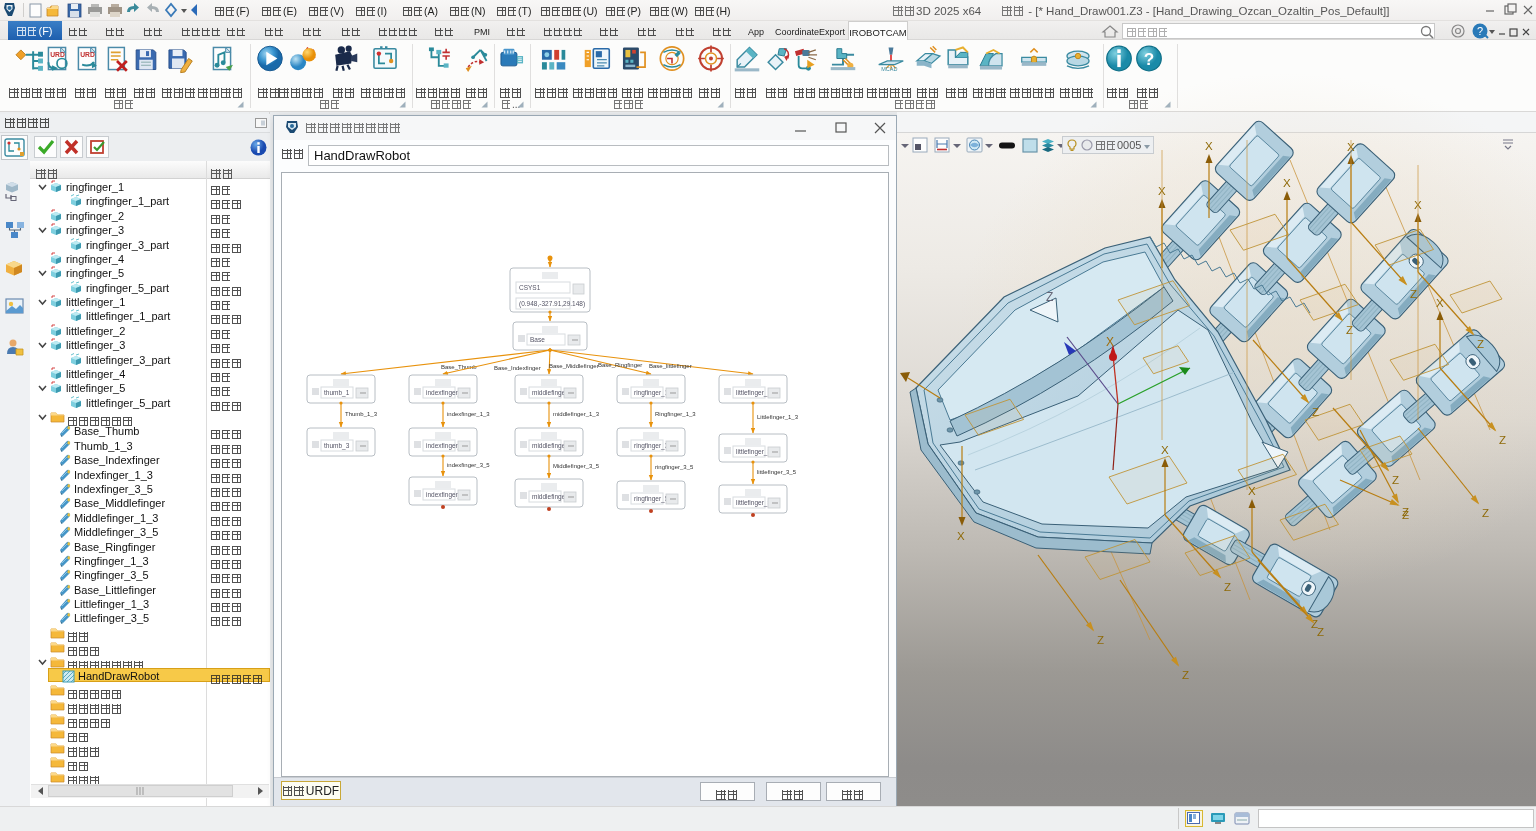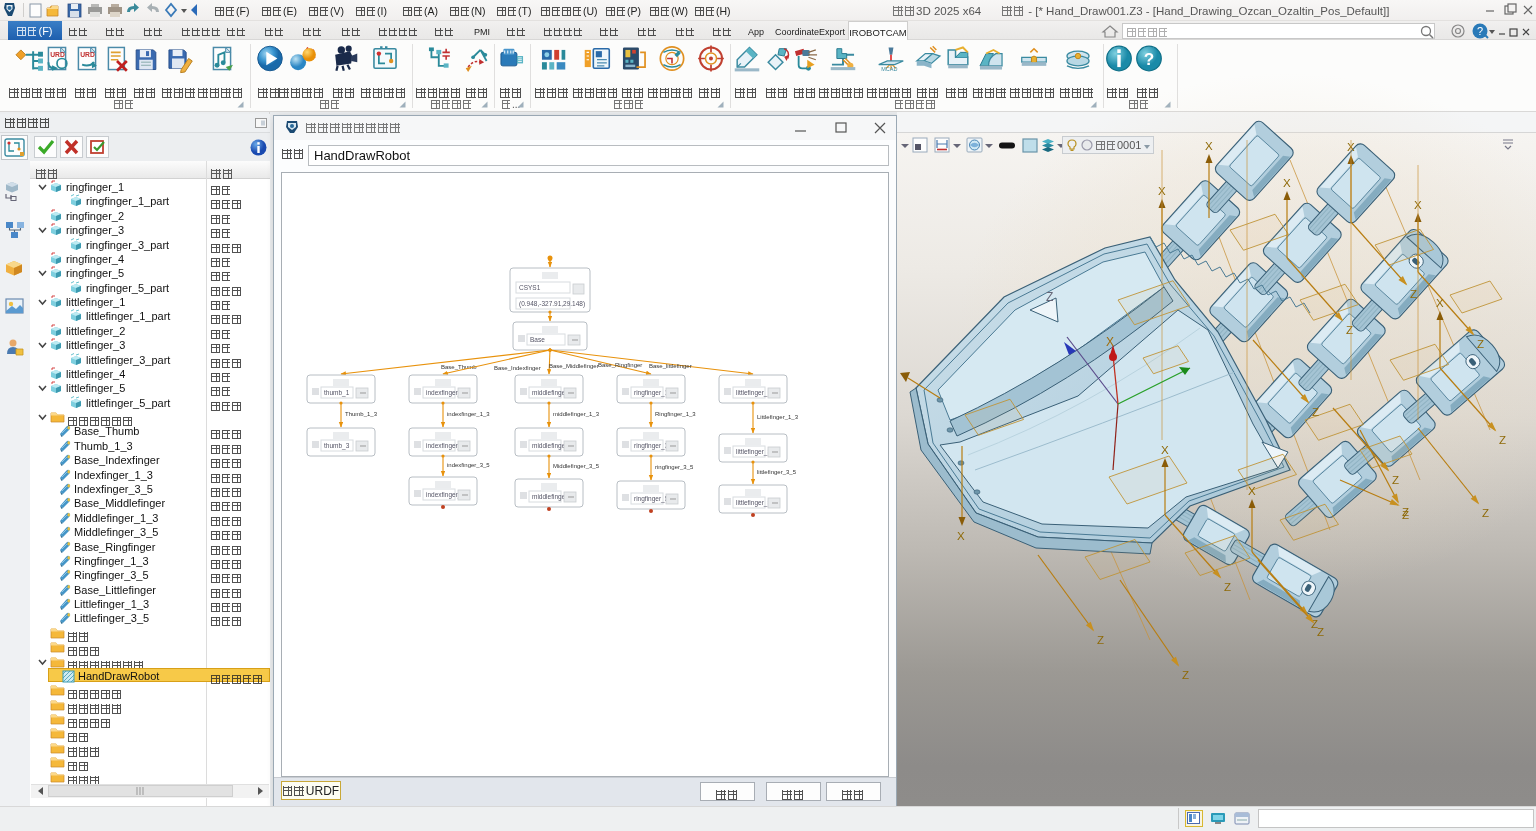--- a/index.html
+++ b/index.html
@@ -1371,21 +1371,21 @@
       <path d="M7 10 L13 12.5 L7 15 L1 12.5 Z" fill="#1a6a80"></path>
     </g>
     <path d="M160 9 l4 4 l4 -4" fill="#667"></path>
   </svg>
 <div class="" style="left:1062px;top:136px;width:92px;height:18px;background:#edeff1;border:1px solid #c8ccd0;"></div>
 <svg width="30" height="15" style="left:1066px;top:138px">
     <path d="M6 2 Q10 2 10 6 Q10 8 8 9 L8 11 L4 11 L4 9 Q2 8 2 6 Q2 2 6 2" fill="none" stroke="#b89020" stroke-width="1.2"></path>
     <rect x="4.5" y="11.5" width="3" height="1.5" fill="#b89020"></rect>
     <circle cx="21" cy="7" r="5" fill="#e8eaec" stroke="#99a" stroke-width="1.2"></circle>
   </svg>
-<div class="" style="left:1096px;top:139px;width:55px;height:13px;font-size:11px;color:#555"><span class="zr" style="letter-spacing:0"><i class="z" style="width:8.5px;height:9.0px;--c:#555;opacity:0.78;"></i><i class="z" style="width:8.5px;height:9.0px;--c:#555;opacity:0.78;"></i></span><span style="font-size:11px;color:#555">0001</span></div>
+<div class="" style="left:1096px;top:139px;width:55px;height:13px;font-size:11px;color:#555"><span class="zr" style="letter-spacing:0"><i class="z" style="width:8.5px;height:9.0px;--c:#555;opacity:0.78;"></i><i class="z" style="width:8.5px;height:9.0px;--c:#555;opacity:0.78;"></i></span><span style="font-size:11px;color:#555">0005</span></div>
 <svg width="8" height="6" style="left:1143px;top:144px">
     <path d="M1 1 L4 5 L7 1 Z" fill="#8a9aa6"></path>
   </svg>
 <svg width="16" height="12" style="left:1500px;top:138px">
     <path d="M3 2 h10 M3 5 h10 M5 8 l3 3 l3 -3" stroke="#778" stroke-width="1.2" fill="none"></path>
   </svg>
 <div class="" style="left:897px;top:806px;width:639px;height:25px;background:#f0f1f2;"></div>
 <div class="" style="left:0px;top:806px;width:1536px;height:25px;background:#eef0f1;border-top:1px solid #d8d8d8;"></div>
 <div class="" style="left:1178px;top:808px;width:1px;height:21px;background:#c8c8c8;"></div>
 <div class="" style="left:1185px;top:810px;width:18px;height:17px;border:1.5px solid #d8b830;background:#f8f4e0;"></div>

